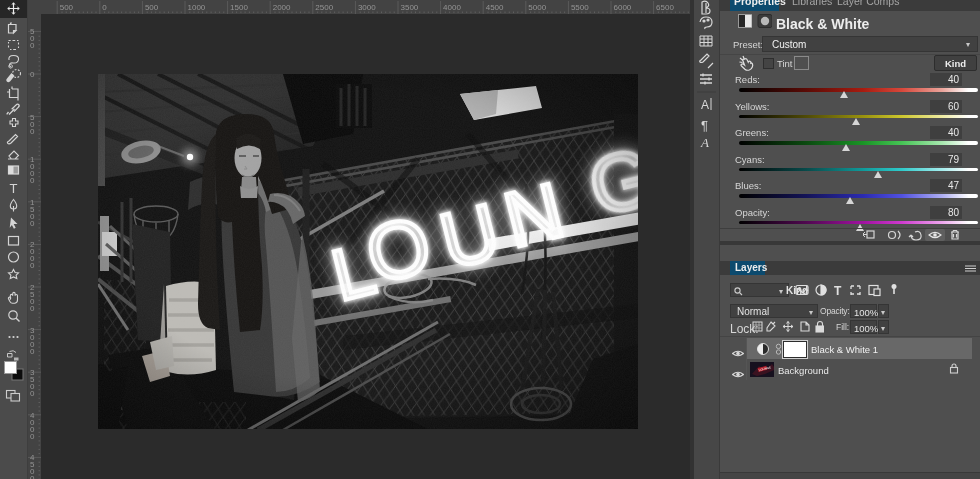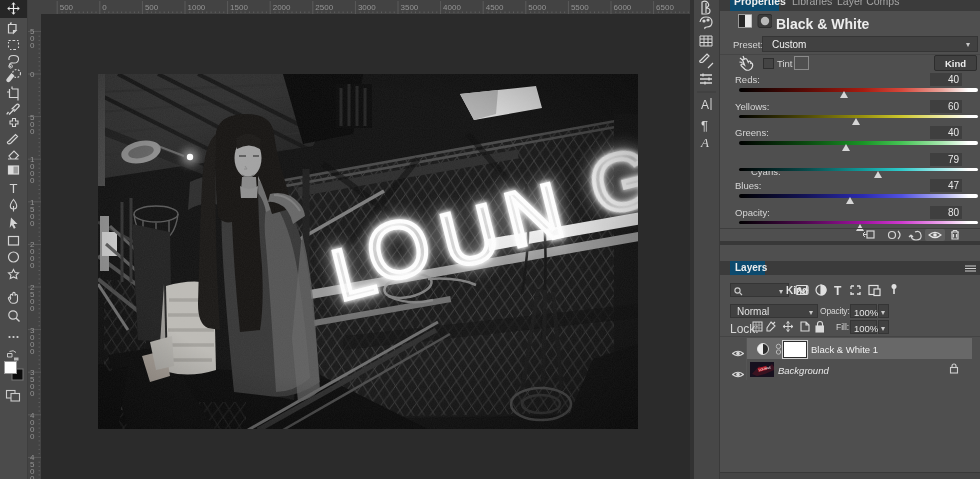--- a/index.html
+++ b/index.html
@@ -627,21 +627,21 @@
 <div class="track" style="top:88.0px;background:linear-gradient(90deg,#000 0%,#5a0b06 28%,#a81c10 52%,#d7473a 68%,#eba49b 85%,#fff 96%);"></div>
 <div class="thumb" style="left:120px;top:91.2px;"></div>
 <div class="lbl" style="left:15px;top:100.5px;">Yellows:</div>
 <div class="valbox" style="left:210px;top:99.5px;">60</div>
 <div class="track" style="top:114.5px;background:linear-gradient(90deg,#000 0%,#4f4a06 28%,#99920e 52%,#cdc72e 68%,#eeeba2 85%,#fff 96%);"></div>
 <div class="thumb" style="left:132px;top:117.7px;"></div>
 <div class="lbl" style="left:15px;top:127.0px;">Greens:</div>
 <div class="valbox" style="left:210px;top:126.0px;">40</div>
 <div class="track" style="top:141.0px;background:linear-gradient(90deg,#000 0%,#0b4a10 28%,#1a9426 52%,#46c455 68%,#a8e8af 85%,#fff 96%);"></div>
 <div class="thumb" style="left:122px;top:144.2px;"></div>
-<div class="lbl" style="left:31px;top:153.5px;margin-top:12px;">Cyans:</div>
+<div class="lbl" style="left:15px;top:153.5px;">Cyans:</div>
 <div class="valbox" style="left:210px;top:152.5px;">79</div>
 <div class="track" style="top:167.5px;background:linear-gradient(90deg,#000 0%,#084a4a 28%,#109a9a 52%,#2fcaca 68%,#a5ecec 85%,#fff 96%);"></div>
 <div class="thumb" style="left:154px;top:170.7px;"></div>
 <div class="lbl" style="left:15px;top:180.0px;">Blues:</div>
 <div class="valbox" style="left:210px;top:179.0px;">47</div>
 <div class="track" style="top:194.0px;background:linear-gradient(90deg,#000 0%,#141457 28%,#2b2bb0 52%,#5151df 68%,#aeaef2 85%,#fff 96%);"></div>
 <div class="thumb" style="left:126px;top:197.2px;"></div>
 <div class="lbl" style="left:15px;top:206.5px;">Opacity:</div>
 <div class="valbox" style="left:210px;top:205.5px;">80</div>
 <div class="track" style="top:220.5px;background:linear-gradient(90deg,#000 0%,#4f084f 28%,#a112a1 52%,#ce3ace 68%,#eda6ed 85%,#fff 96%);"></div>
@@ -754,20 +754,20 @@
           <path d="M0.5,4.5 Q6,0 11.5,4.5 Q6,9 0.5,4.5z" fill="none" stroke="#d8d8d8" stroke-width="1.1"></path>
           <circle cx="6" cy="4.5" r="1.8" fill="#d8d8d8"></circle>
         </svg></div>
  <div class="abs" style="left:26px;top:98px;width:1px;height:21px;background:#555;"></div>
  <svg class="abs" style="left:30px;top:101px;" width="24" height="15">
   <rect width="24" height="15" fill="#16101e"></rect>
   <polygon points="2,12 9,4 14,9 22,2 24,5 24,8 15,12 7,14" fill="#3a1220"></polygon>
   <rect x="8" y="5" width="9" height="4" fill="#b01e2a" transform="rotate(-14 12 7)"></rect>
   <text x="8.5" y="8.5" font-size="3" fill="#ffffff" transform="rotate(-14 12 7)" font-family="Liberation Sans,sans-serif">LOUNGE</text>
  </svg>
- <div class="abs" style="left:58px;top:104px;color:#e8e8e8;font-size:9.5px;font-style:italic;">Background</div>
+ <div class="abs" style="left:58px;top:104px;color:#e8e8e8;font-size:9.5px;">Background</div>
  <svg class="abs" style="left:229px;top:102px;" width="10" height="11">
         <rect x="1.5" y="4.5" width="7" height="5.5" fill="none" stroke="#cfcfcf" stroke-width="1.1"></rect>
         <path d="M3,4.5 v-1.5 a2,2 0 0 1 4,0 v1.5" fill="none" stroke="#cfcfcf" stroke-width="1.1"></path>
       </svg>
 </div>
 <div class="abs" style="left:0;top:472px;width:260px;height:7px;background:#454545;border-top:1px solid #393939;box-sizing:border-box;"></div>
 </div>
 
 </body></html>

